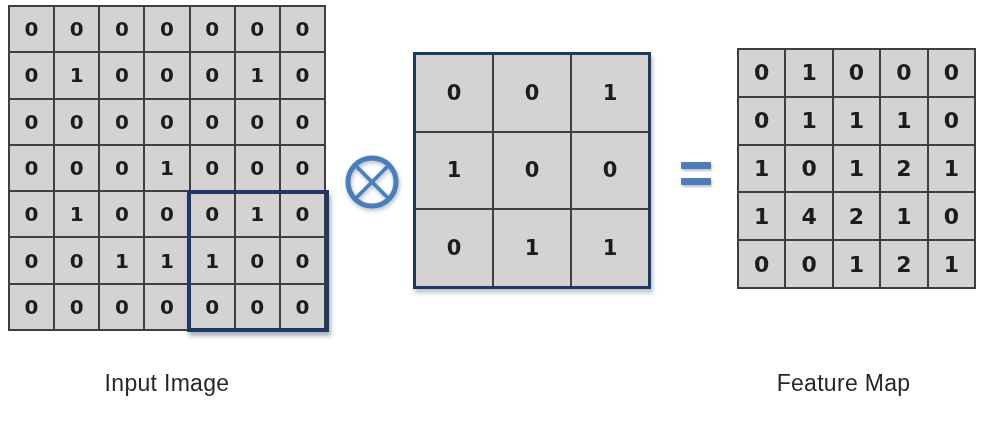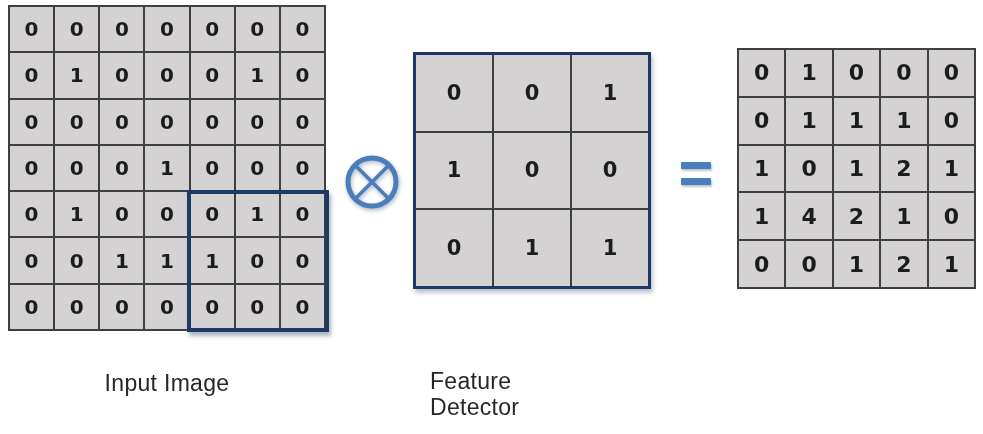--- a/index.html
+++ b/index.html
@@ -194,16 +194,16 @@
       <div class="cell">0</div>
       <div class="cell">0</div>
       <div class="cell">0</div>
       <div class="cell">1</div>
       <div class="cell">2</div>
       <div class="cell">1</div>
     </div>
 
   <div class="label label-input">Input Image</div>
 
-  <div class="label label-detector">Feature Detector</div>
-
+
+  <div class="label label-map">Feature Map</div>
 
 </div>
 
 </body></html>

